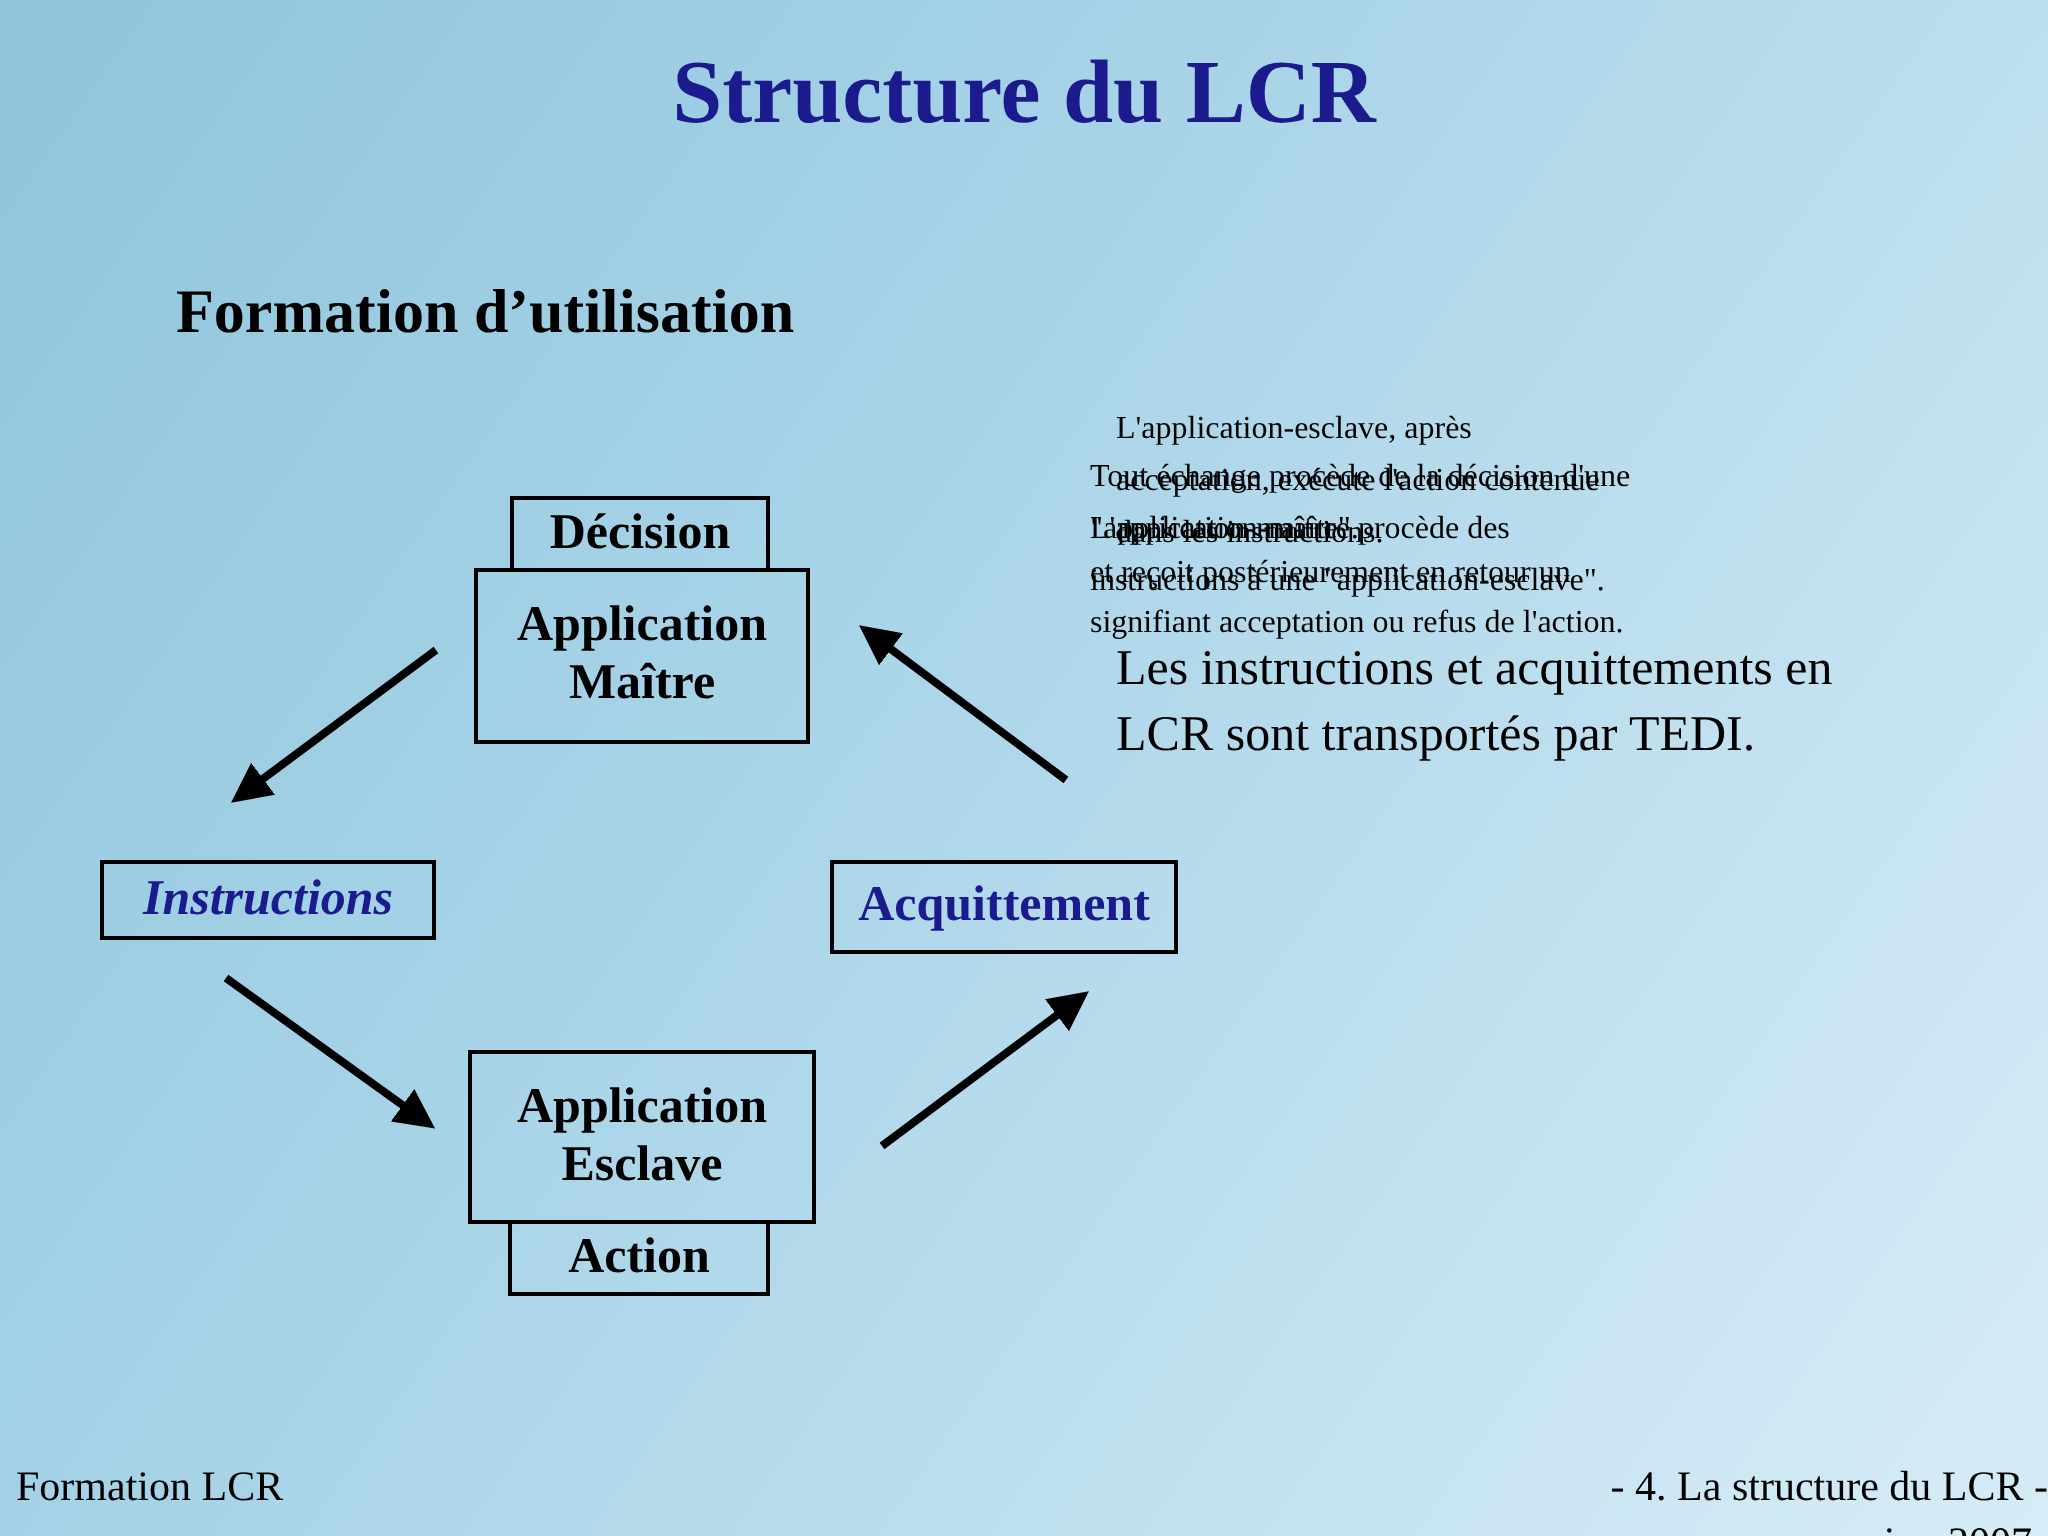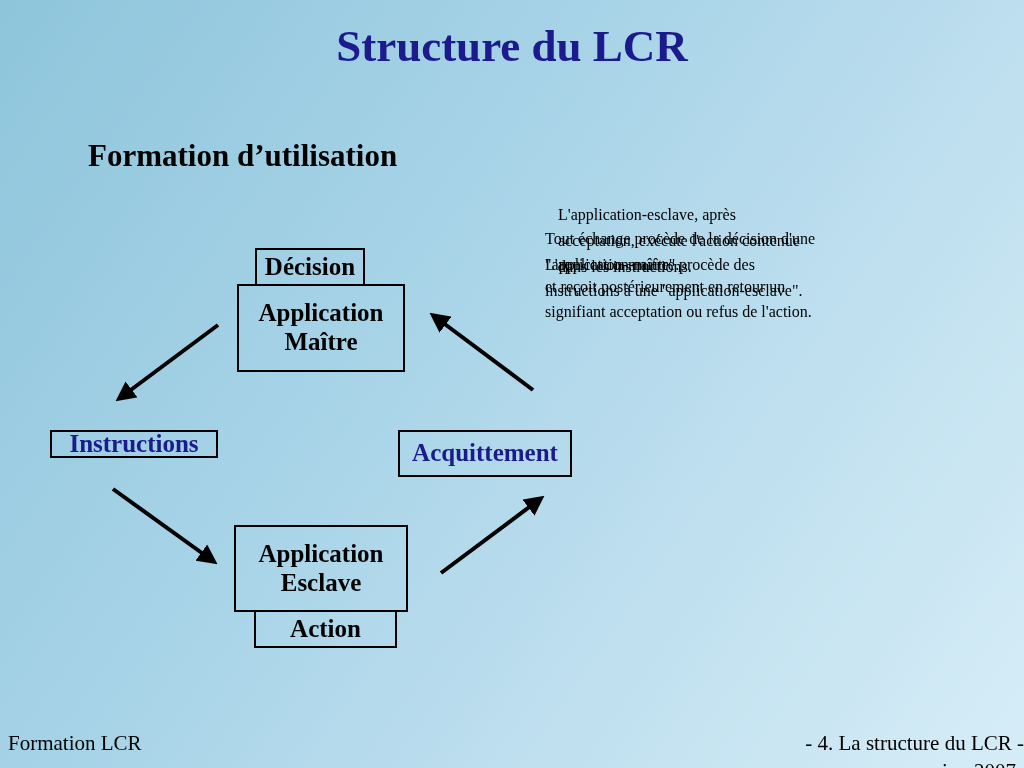--- a/index.html
+++ b/index.html
@@ -20,26 +20,26 @@
     position:absolute;top:138px;left:88px;
     font-size:31px;font-weight:bold;color:#000;
   }
   .dbox{
     position:absolute;border:2px solid #000;
     display:flex;align-items:center;justify-content:center;
     text-align:center;font-weight:bold;font-size:25px;
     line-height:1.15;white-space:pre-line;color:#000;
     box-sizing:border-box;
   }
-  .box-decision{left:255px;top:248px;width:110px;height:38px;}
+  .box-decision{left:255px;top:248px;width:130px;height:38px;}
   .box-app-maitre{left:237px;top:284px;width:168px;height:88px;}
-  .box-instructions{left:50px;top:430px;width:168px;height:28px;}
-  .box-acquittement{left:398px;top:430px;width:174px;height:47px;}
+  .box-instructions{left:50px;top:430px;width:168px;height:40px;font-style:italic;}
+  .box-acquittement{left:415px;top:430px;width:174px;height:47px;}
   .box-app-esclave{left:234px;top:525px;width:174px;height:87px;}
-  .box-action{left:254px;top:610px;width:143px;height:38px;}
+  .box-action{left:254px;top:610px;width:131px;height:38px;}
   .navy{color:#1b1b8e;}
   .arrows{position:absolute;left:0;top:0;pointer-events:none;}
   .olayer{
     position:absolute;color:#000;font-size:16px;line-height:26px;
     white-space:pre;
   }
   .olayer-0{left:558px;top:202px;}
   .olayer-1{left:545px;top:226px;}
   .olayer-2{left:545px;top:252px;}
   .olayer-3{left:545px;top:274px;line-height:25px;}
@@ -102,20 +102,22 @@
 acceptation, exécute l'action contenue
 dans les instructions.</div>
     <div class="olayer olayer-1">Tout échange procède de la décision d'une
 "application-maître".</div>
     <div class="olayer olayer-2">L'application-maître procède des
 instructions à une "application-esclave".</div>
     <div class="olayer olayer-3">et reçoit postérieurement en retour un
 signifiant acceptation ou refus de l'action.</div>
   </div>
 
+  <div class="clear-text">Les instructions et acquittements en
+LCR sont transportés par TEDI.</div>
 
   <div class="footer">
     <span class="f-left">Formation LCR</span>
     <span class="f-center">- 4. La structure du LCR -</span>
     <span class="f-right">session 2007</span>
   </div>
 
 </div>
 
 </body></html>

